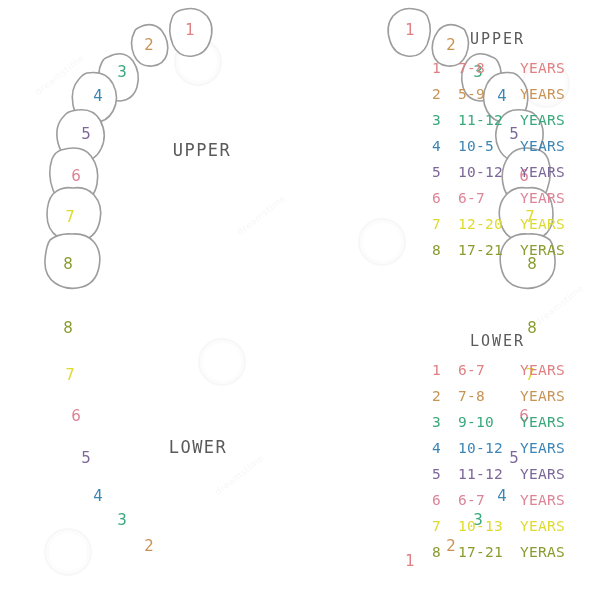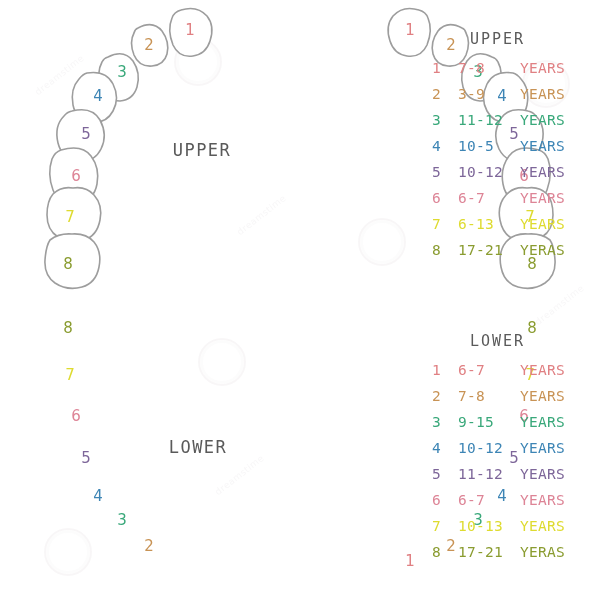--- a/index.html
+++ b/index.html
@@ -275,21 +275,21 @@
   <div class="legend upper">
     <div class="legend-title">UPPER</div>
 
     <div class="legend-row" style="color:#e08083">
       <span class="legend-idx">1</span>
       <span class="legend-range">7-8</span>
       <span class="legend-unit">YEARS</span>
     </div>
     <div class="legend-row" style="color:#c89355">
       <span class="legend-idx">2</span>
-      <span class="legend-range">3-9</span>
+      <span class="legend-range">5-9</span>
       <span class="legend-unit">YEARS</span>
     </div>
     <div class="legend-row" style="color:#39a87a">
       <span class="legend-idx">3</span>
       <span class="legend-range">11-12</span>
       <span class="legend-unit">YEARS</span>
     </div>
     <div class="legend-row" style="color:#3d85b5">
       <span class="legend-idx">4</span>
       <span class="legend-range">10-5</span>
@@ -300,21 +300,21 @@
       <span class="legend-range">10-12</span>
       <span class="legend-unit">YEARS</span>
     </div>
     <div class="legend-row" style="color:#dd8496">
       <span class="legend-idx">6</span>
       <span class="legend-range">6-7</span>
       <span class="legend-unit">YEARS</span>
     </div>
     <div class="legend-row" style="color:#dedb30">
       <span class="legend-idx">7</span>
-      <span class="legend-range">6-13</span>
+      <span class="legend-range">12-20</span>
       <span class="legend-unit">YEARS</span>
     </div>
     <div class="legend-row" style="color:#8a9c30">
       <span class="legend-idx">8</span>
       <span class="legend-range">17-21</span>
       <span class="legend-unit">YERAS</span>
     </div>
   </div>
 
   <div class="legend lower">
@@ -325,21 +325,21 @@
       <span class="legend-range">6-7</span>
       <span class="legend-unit">YEARS</span>
     </div>
     <div class="legend-row" style="color:#c89355">
       <span class="legend-idx">2</span>
       <span class="legend-range">7-8</span>
       <span class="legend-unit">YEARS</span>
     </div>
     <div class="legend-row" style="color:#39a87a">
       <span class="legend-idx">3</span>
-      <span class="legend-range">9-15</span>
+      <span class="legend-range">9-10</span>
       <span class="legend-unit">YEARS</span>
     </div>
     <div class="legend-row" style="color:#3d85b5">
       <span class="legend-idx">4</span>
       <span class="legend-range">10-12</span>
       <span class="legend-unit">YEARS</span>
     </div>
     <div class="legend-row" style="color:#7d6699">
       <span class="legend-idx">5</span>
       <span class="legend-range">11-12</span>

